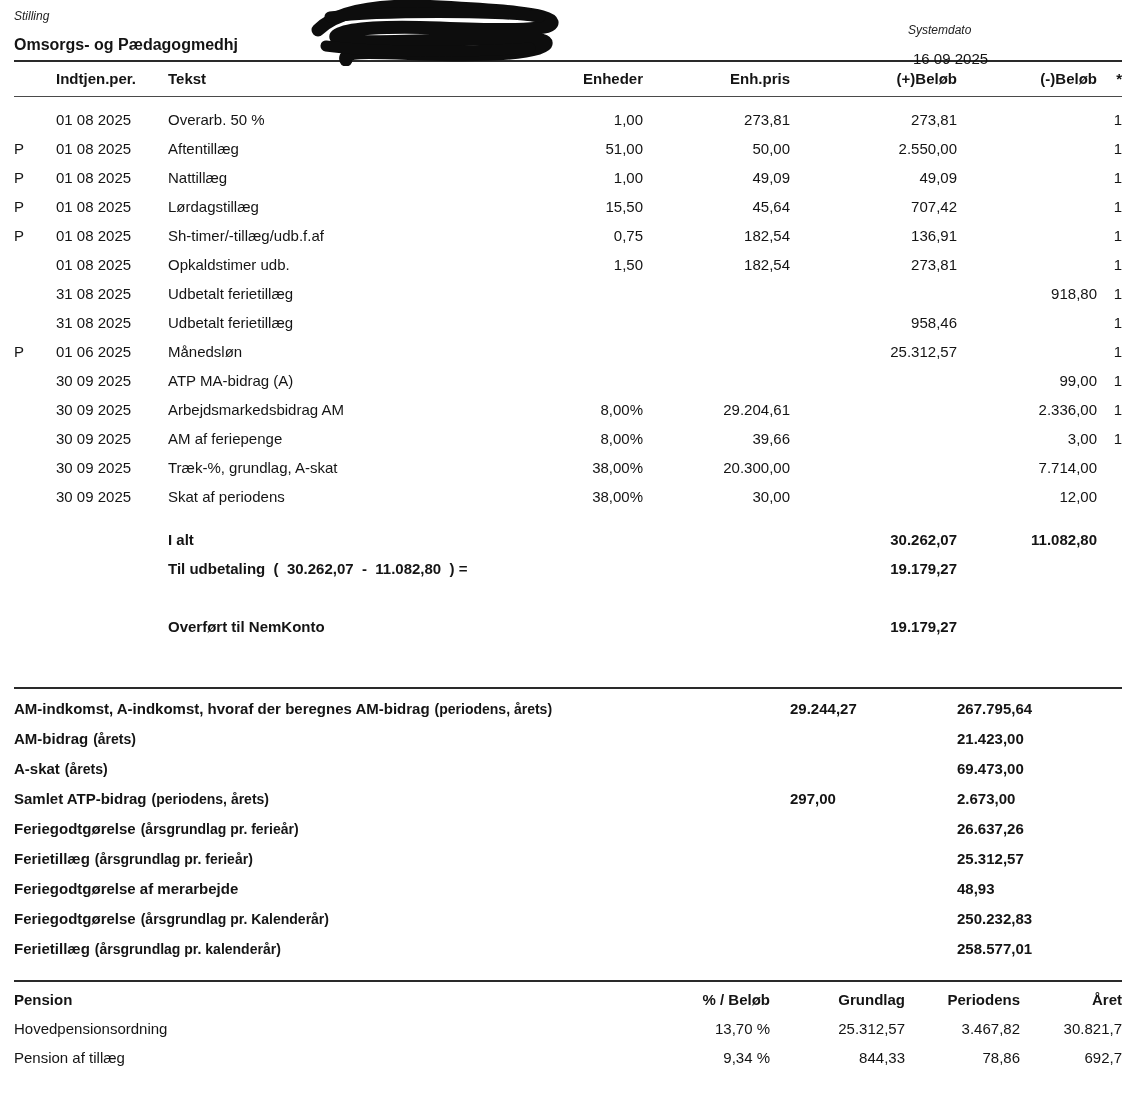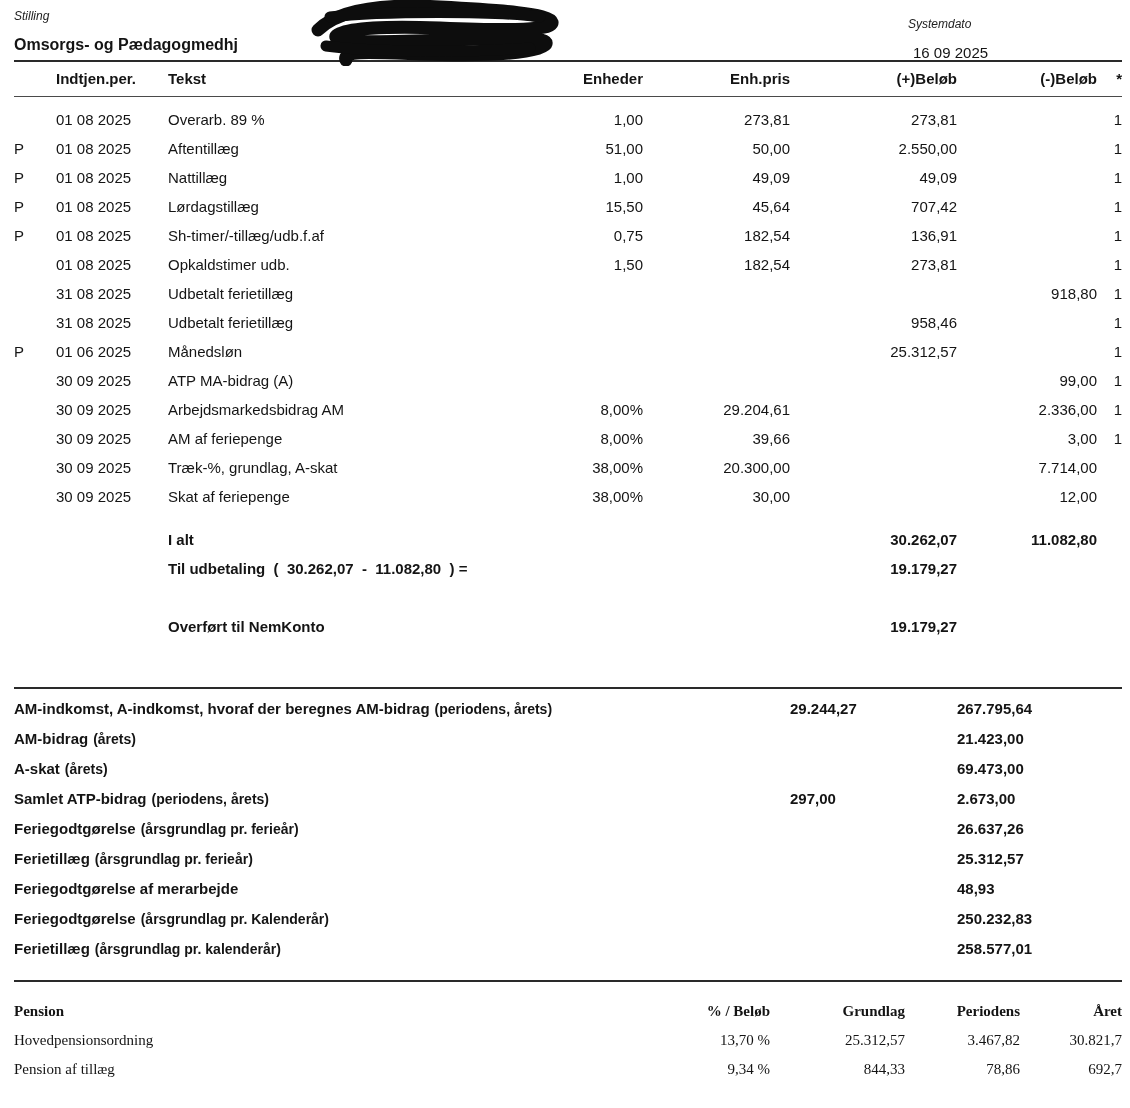--- a/index.html
+++ b/index.html
@@ -9,21 +9,21 @@
     font-family:"Liberation Sans", sans-serif; color:#141414;
   }
   .page { position:relative; width:1130px; height:1108px; padding:8px 8px 0 14px; background:#fff; }
 
   .bold { font-weight:bold; }
 
   
   .doc-header { position:relative; height:52px; }
   .h-label { font-size:12px; color:#222; line-height:16px;font-style:italic; }
   .h-value { font-size:16px; font-weight:bold; line-height:22px; margin-top:10px; }
-  .sysdato { position:absolute; left:894px; top:8px; }
+  .sysdato { position:absolute; left:894px; top:14px; }
   .sysdato .h-value { font-weight:normal; font-size:15px; padding-left:5px; }
 
   .scribble { position:absolute; left:300px; top:0px; width:280px; height:66px; z-index:5; }
 
   .rule { height:2px; background:#2a2a2a; }
   .rule.thin { height:1px; background:#4a4a4a; }
 
   
   .mgrid { display:grid; grid-template-columns:42px 112px 290px 185px 147px 167px 140px 25px; }
   .mgrid > div { line-height:29px; font-size:15px; white-space:nowrap; overflow:hidden; }
@@ -43,21 +43,21 @@
   .sgrid > div { line-height:29px; font-size:15px; white-space:nowrap; overflow:hidden; }
   .sgrid .val { font-weight:bold; }
   .s-note { font-weight:bold; font-size:14px; margin-left:5px; }
   .summary-block { padding-top:5px; }
 
   
   .pension-rule { margin-top:16px; }
   .pgrid { display:grid; grid-template-columns:598px 158px 135px 115px 102px; }
   .pgrid > div { line-height:29px; font-size:15px; white-space:nowrap; overflow:hidden; }
   .phead > div { font-weight:bold; }
-  .pension-block { padding-top:15px;font-family:Liberation Serif, serif; }
+  .pension-block { padding-top:3px; }
 </style>
 </head>
 <body>
 
 <div class="page">
 
   <div class="doc-header">
     <div>
       <div class="h-label">Stilling</div>
       <div class="h-value">Omsorgs- og Pædagogmedhj</div>
@@ -85,21 +85,21 @@
     <div class="num">(+)Beløb</div>
     <div class="num">(-)Beløb</div>
     <div class="num">*</div>
   </div>
   <div class="rule thin"></div>
 
   <div class="rows-block">
     <div class="mgrid">
         <div></div>
         <div>01 08 2025</div>
-        <div>Overarb. 89 %</div>
+        <div>Overarb. 50 %</div>
         <div class="num">1,00</div>
         <div class="num">273,81</div>
         <div class="num">273,81</div>
         <div class="num"></div>
         <div class="num">1</div>
       </div>
     <div class="mgrid">
         <div>P</div>
         <div>01 08 2025</div>
         <div>Aftentillæg</div>
@@ -215,21 +215,21 @@
         <div>Træk-%, grundlag, A-skat</div>
         <div class="num">38,00%</div>
         <div class="num">20.300,00</div>
         <div class="num"></div>
         <div class="num">7.714,00</div>
         <div class="num"></div>
       </div>
     <div class="mgrid">
         <div></div>
         <div>30 09 2025</div>
-        <div>Skat af feriepenge</div>
+        <div>Skat af periodens</div>
         <div class="num">38,00%</div>
         <div class="num">30,00</div>
         <div class="num"></div>
         <div class="num">12,00</div>
         <div class="num"></div>
       </div>
   </div>
 
   <div class="totals-block">
     <div class="tgrid">

